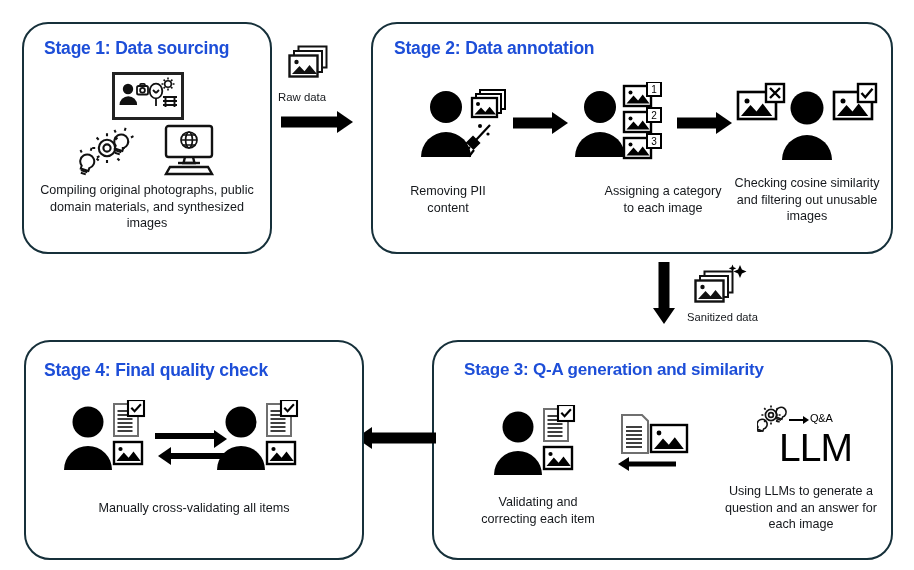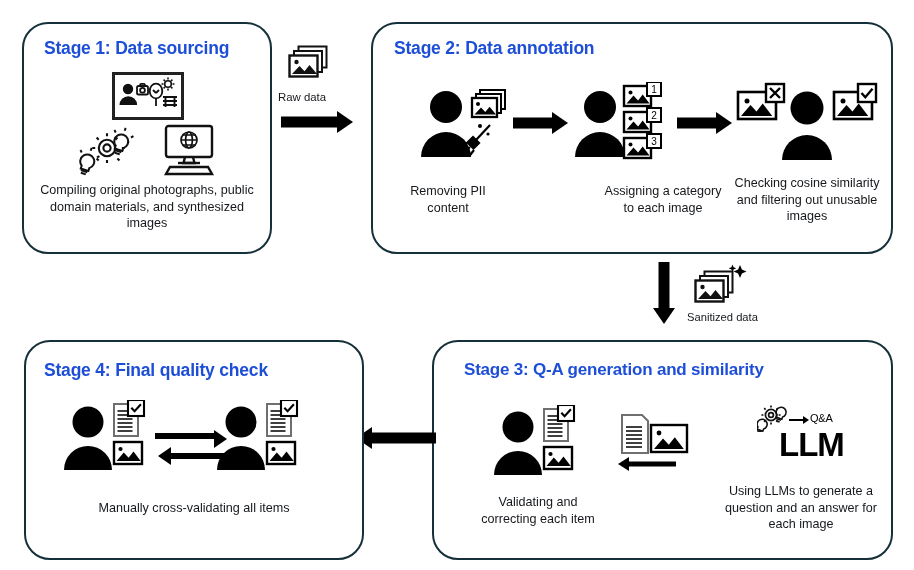--- a/index.html
+++ b/index.html
@@ -57,21 +57,21 @@
   .arrow-d .head{position:absolute;bottom:0;left:50%;transform:translateX(-50%);
     width:0;height:0;border-left:11px solid transparent;border-right:11px solid transparent;border-top:16px solid #000;}
   .thin-arrow-l{position:absolute;}
   .thin-arrow-l .shaft{position:absolute;right:0;top:50%;transform:translateY(-50%);height:5px;background:#000;}
   .thin-arrow-l .head{position:absolute;left:0;top:50%;transform:translateY(-50%);
     width:0;height:0;border-top:7px solid transparent;border-bottom:7px solid transparent;border-right:11px solid #000;}
 
   .icon{position:absolute;}
   .icon svg{display:block;}
   .llm-text{
-    position:absolute;font-weight:bold;font-size:33px;letter-spacing:-1px;color:#000;line-height:1;
+    position:absolute;font-weight:normal;font-size:39px;letter-spacing:-1px;color:#000;line-height:1;
   }
   .qa-text{position:absolute;font-weight:normal;font-size:11px;color:#000;letter-spacing:-0.2px;}
 </style>
 </head>
 <body>
 
 <div class="canvas">
 
   <div class="card" style="left:22px;top:22px;width:250px;height:232px;">
   </div>

